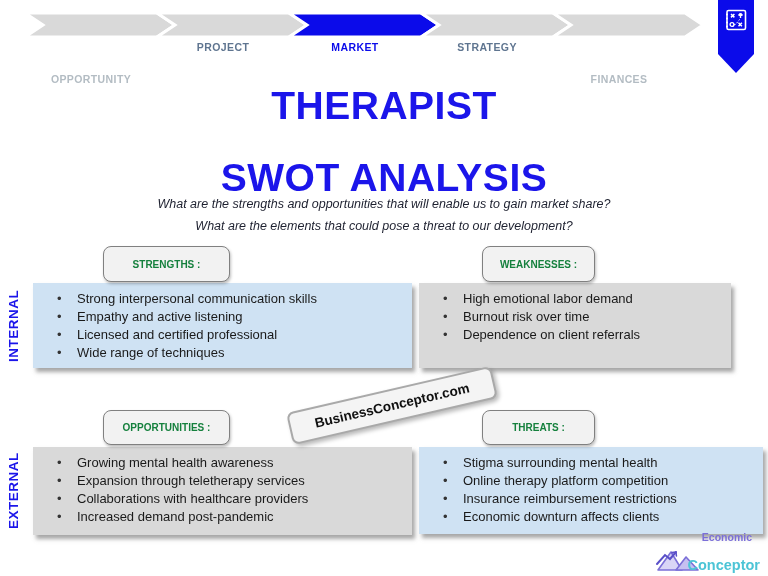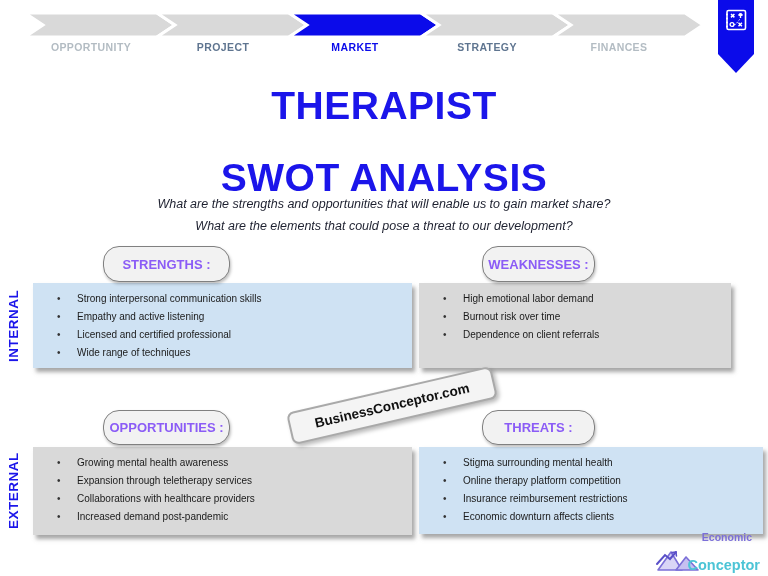--- a/index.html
+++ b/index.html
@@ -12,46 +12,46 @@
   html,body{margin:0;padding:0;background:#ffffff;}
   .slide{position:relative;width:768px;height:576px;background:#ffffff;overflow:hidden;
          font-family:"Liberation Sans",sans-serif;}
 
   
   .chevbar{position:absolute;left:25px;top:13px;width:678px;height:24px;}
   .chev{fill:var(--chevron-gray);stroke:#ffffff;stroke-width:3;}
   .chev.active{fill:var(--chevron-blue);}
   .step-label{position:absolute;top:41px;width:132px;text-align:center;
               font-size:10.5px;font-weight:bold;letter-spacing:.4px;}
-  .step-label.far{color:var(--step-label-far);}
+  .step-label.far{color:var(--step-label-far);margin-top:32px;}
   .step-label.near{color:var(--step-label-near);}
   .step-label.active{color:var(--chevron-blue);}
 
   
   .ribbon{position:absolute;left:718px;top:0;width:36px;height:73px;background:var(--chevron-blue);
           clip-path:polygon(0 0,100% 0,100% 54px,50% 73px,0 54px);}
   .ribbon svg{position:absolute;left:6px;top:8px;}
 
   
   .title{position:absolute;left:0;right:0;text-align:center;color:var(--accent-blue);
          font-weight:bold;font-size:39px;letter-spacing:.5px;}
   .question{position:absolute;left:0;right:0;text-align:center;font-style:italic;
             font-size:12.5px;color:#1e2130;}
 
   
   .qlabel{position:absolute;background:var(--label-box-bg);border:1.5px solid var(--label-box-border);
-          border-radius:16px;display:flex;align-items:center;justify-content:center;
-          font-size:13px;font-weight:bold;color:#8b5cf6;box-shadow:1px 2px 3px rgba(0,0,0,.25);z-index:3;}
+          border-radius:8px;display:flex;align-items:center;justify-content:center;
+          font-size:10px;font-weight:bold;color:#15803d;box-shadow:1px 2px 3px rgba(0,0,0,.25);z-index:3;}
 
   
   .qbox{position:absolute;box-shadow:3px 4px 4px rgba(95,95,95,.55);z-index:1;}
   .qbox.blue{background:var(--box-blue);}
   .qbox.gray{background:var(--box-gray);}
   .qbox ul{margin:0;padding:7px 6px 0 22px;list-style:none;}
-  .qbox li{position:relative;padding-left:22px;font-size:10px;line-height:18px;color:var(--bullet-text);}
+  .qbox li{position:relative;padding-left:22px;font-size:13px;line-height:18px;color:var(--bullet-text);}
   .qbox li::before{content:"\2022";position:absolute;left:2px;top:0;color:#333;}
 
   
   .side-label{position:absolute;left:2px;width:22px;display:flex;align-items:center;justify-content:center;
               writing-mode:vertical-rl;transform:rotate(180deg);font-weight:bold;font-size:13.5px;
               color:var(--accent-blue);letter-spacing:.5px;}
 
   
   .watermark{position:absolute;left:287px;top:389px;width:206px;height:29px;transform:rotate(-13deg);
              background:#f4f4f4;border:2px solid #a9a9a9;border-radius:7px;display:flex;align-items:center;

